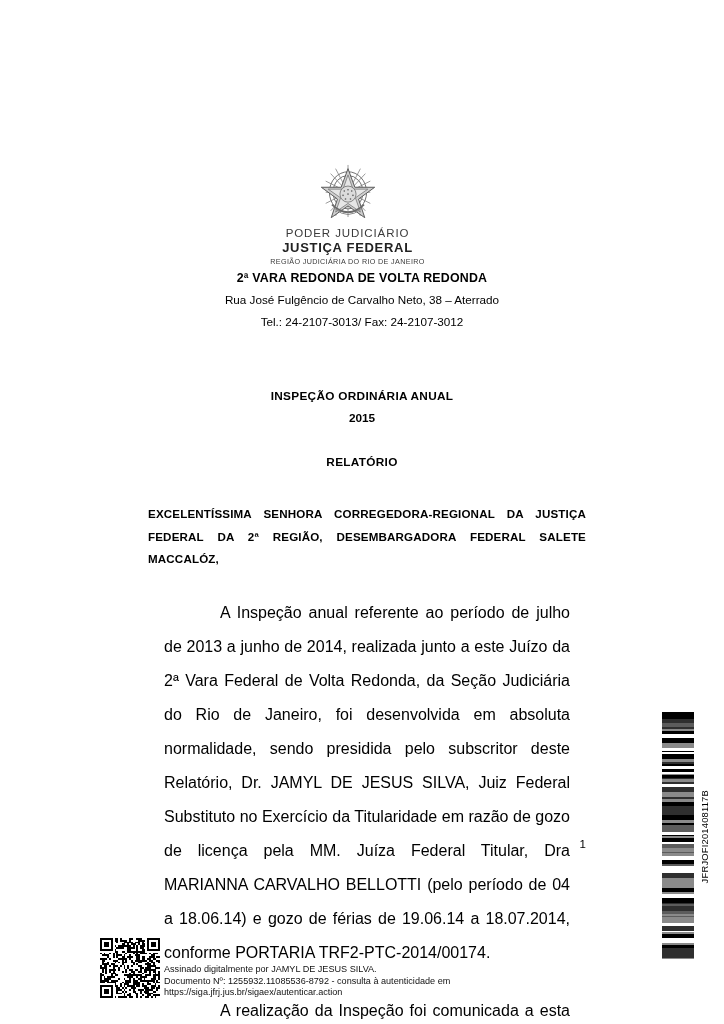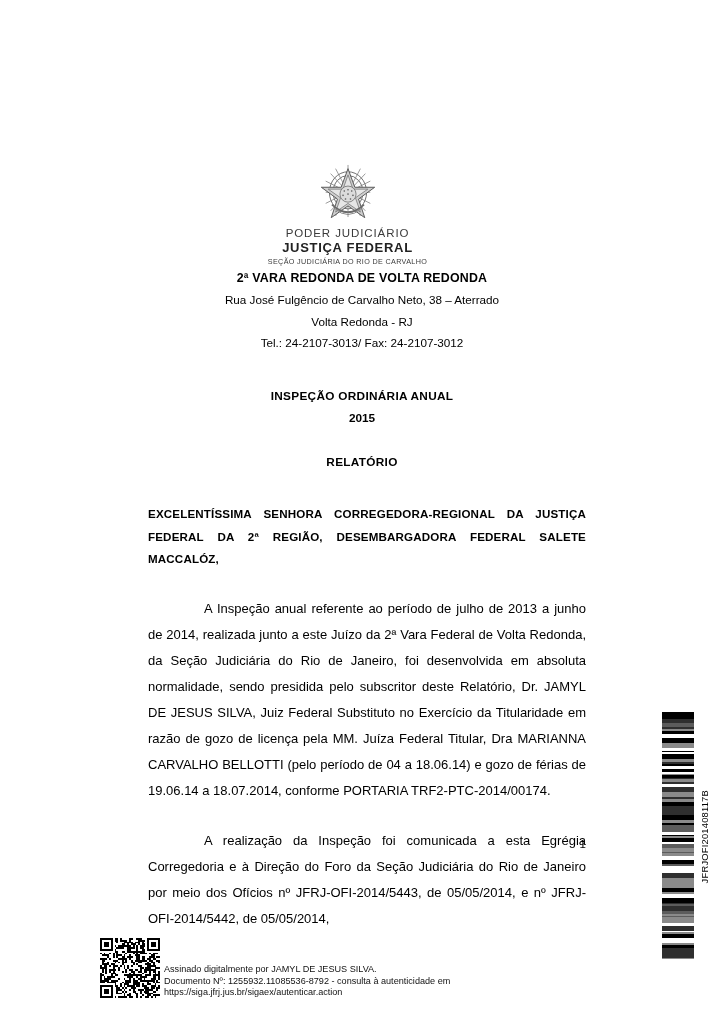--- a/index.html
+++ b/index.html
@@ -111,25 +111,25 @@
   .addressee {
     font-size: 11.6px;
     font-weight: bold;
     text-align: justify;
     text-align-last: left;
     line-height: 22.5px;
     letter-spacing: 0.15px;
     margin: 0;
   }
   .para {
-    font-size: 13px;
+    font-size: 16px;
     text-align: justify;
     text-align-last: left;
-    line-height: 26px;
-    margin: 0;
+    line-height: 34px;
+    margin: 16px;
     text-indent: 56px;
   }
   .para.p1 { margin-top: 25px; }
   .para.p2 { margin-top: 24px; }
 
   
   .page-number {
     position: absolute;
     left: 0;
     top: 838px;
@@ -232,27 +232,26 @@
         <circle cx="50" cy="55" r="1.3"></circle>
           <circle cx="58" cy="57" r="1.3"></circle>
         <circle cx="46" cy="63" r="1.3"></circle>
           <circle cx="54" cy="63" r="1.3"></circle>
       </g>
       <path d="M24 72 Q50 96 76 72" fill="none" stroke="#6a6a6a" stroke-width="2.4"></path>
       <path d="M28 78 Q50 98 72 78" fill="none" stroke="#8a8a8a" stroke-width="1.6"></path>
     </svg>
     <div class="org-line1">PODER JUDICIÁRIO</div>
     <div class="org-line2">JUSTIÇA FEDERAL</div>
-    <div class="org-line3">SEÇÃO JUDICIÁRIA DO RIO DE CARVALHO</div>
+    <div class="org-line3">REGIÃO JUDICIÁRIA DO RIO DE JANEIRO</div>
   </div>
 
   <div class="court-block">
     <div class="court-name">2ª VARA REDONDA DE VOLTA REDONDA</div>
     <div class="court-addr">Rua José Fulgêncio de Carvalho Neto, 38 – Aterrado</div>
-    <div class="court-addr">Volta Redonda - RJ</div>
     <div class="court-addr">Tel.: 24-2107-3013/ Fax: 24-2107-3012</div>
   </div>
 
   <div class="title-block">
     <div class="doc-title">INSPEÇÃO ORDINÁRIA ANUAL</div>
     <div class="doc-year">2015</div>
     <div class="doc-kind">RELATÓRIO</div>
   </div>
 
   <div class="body-area">

